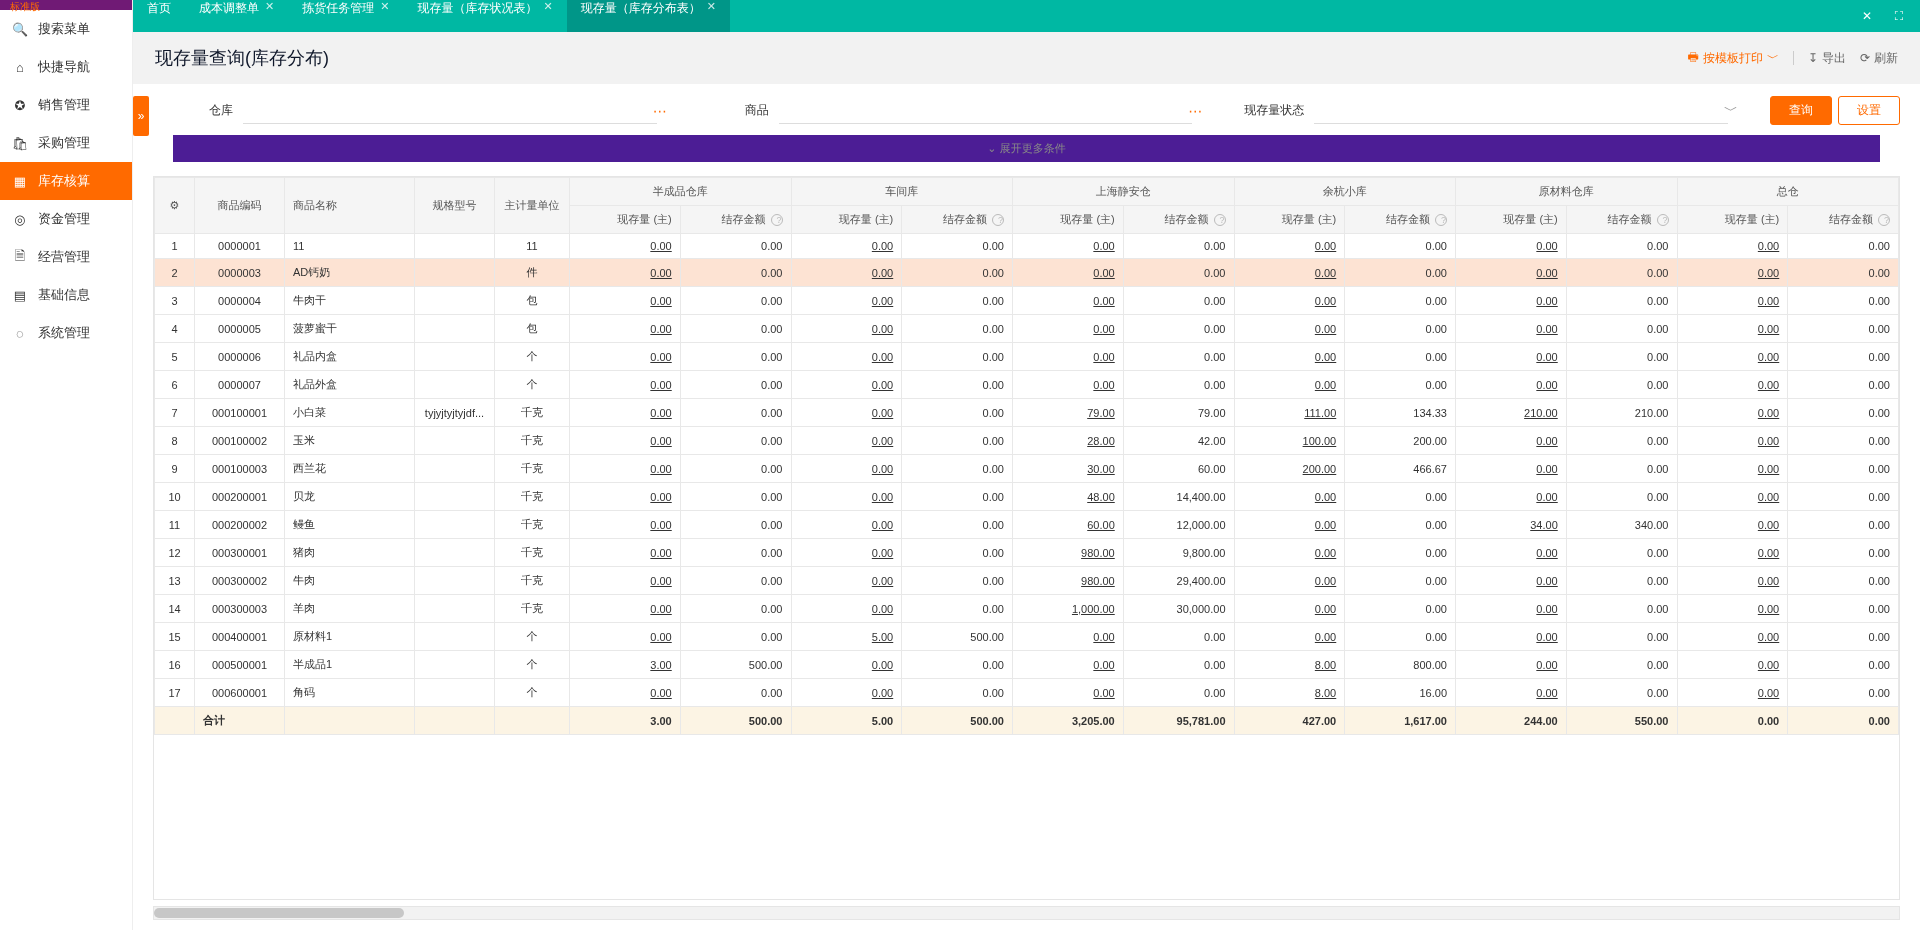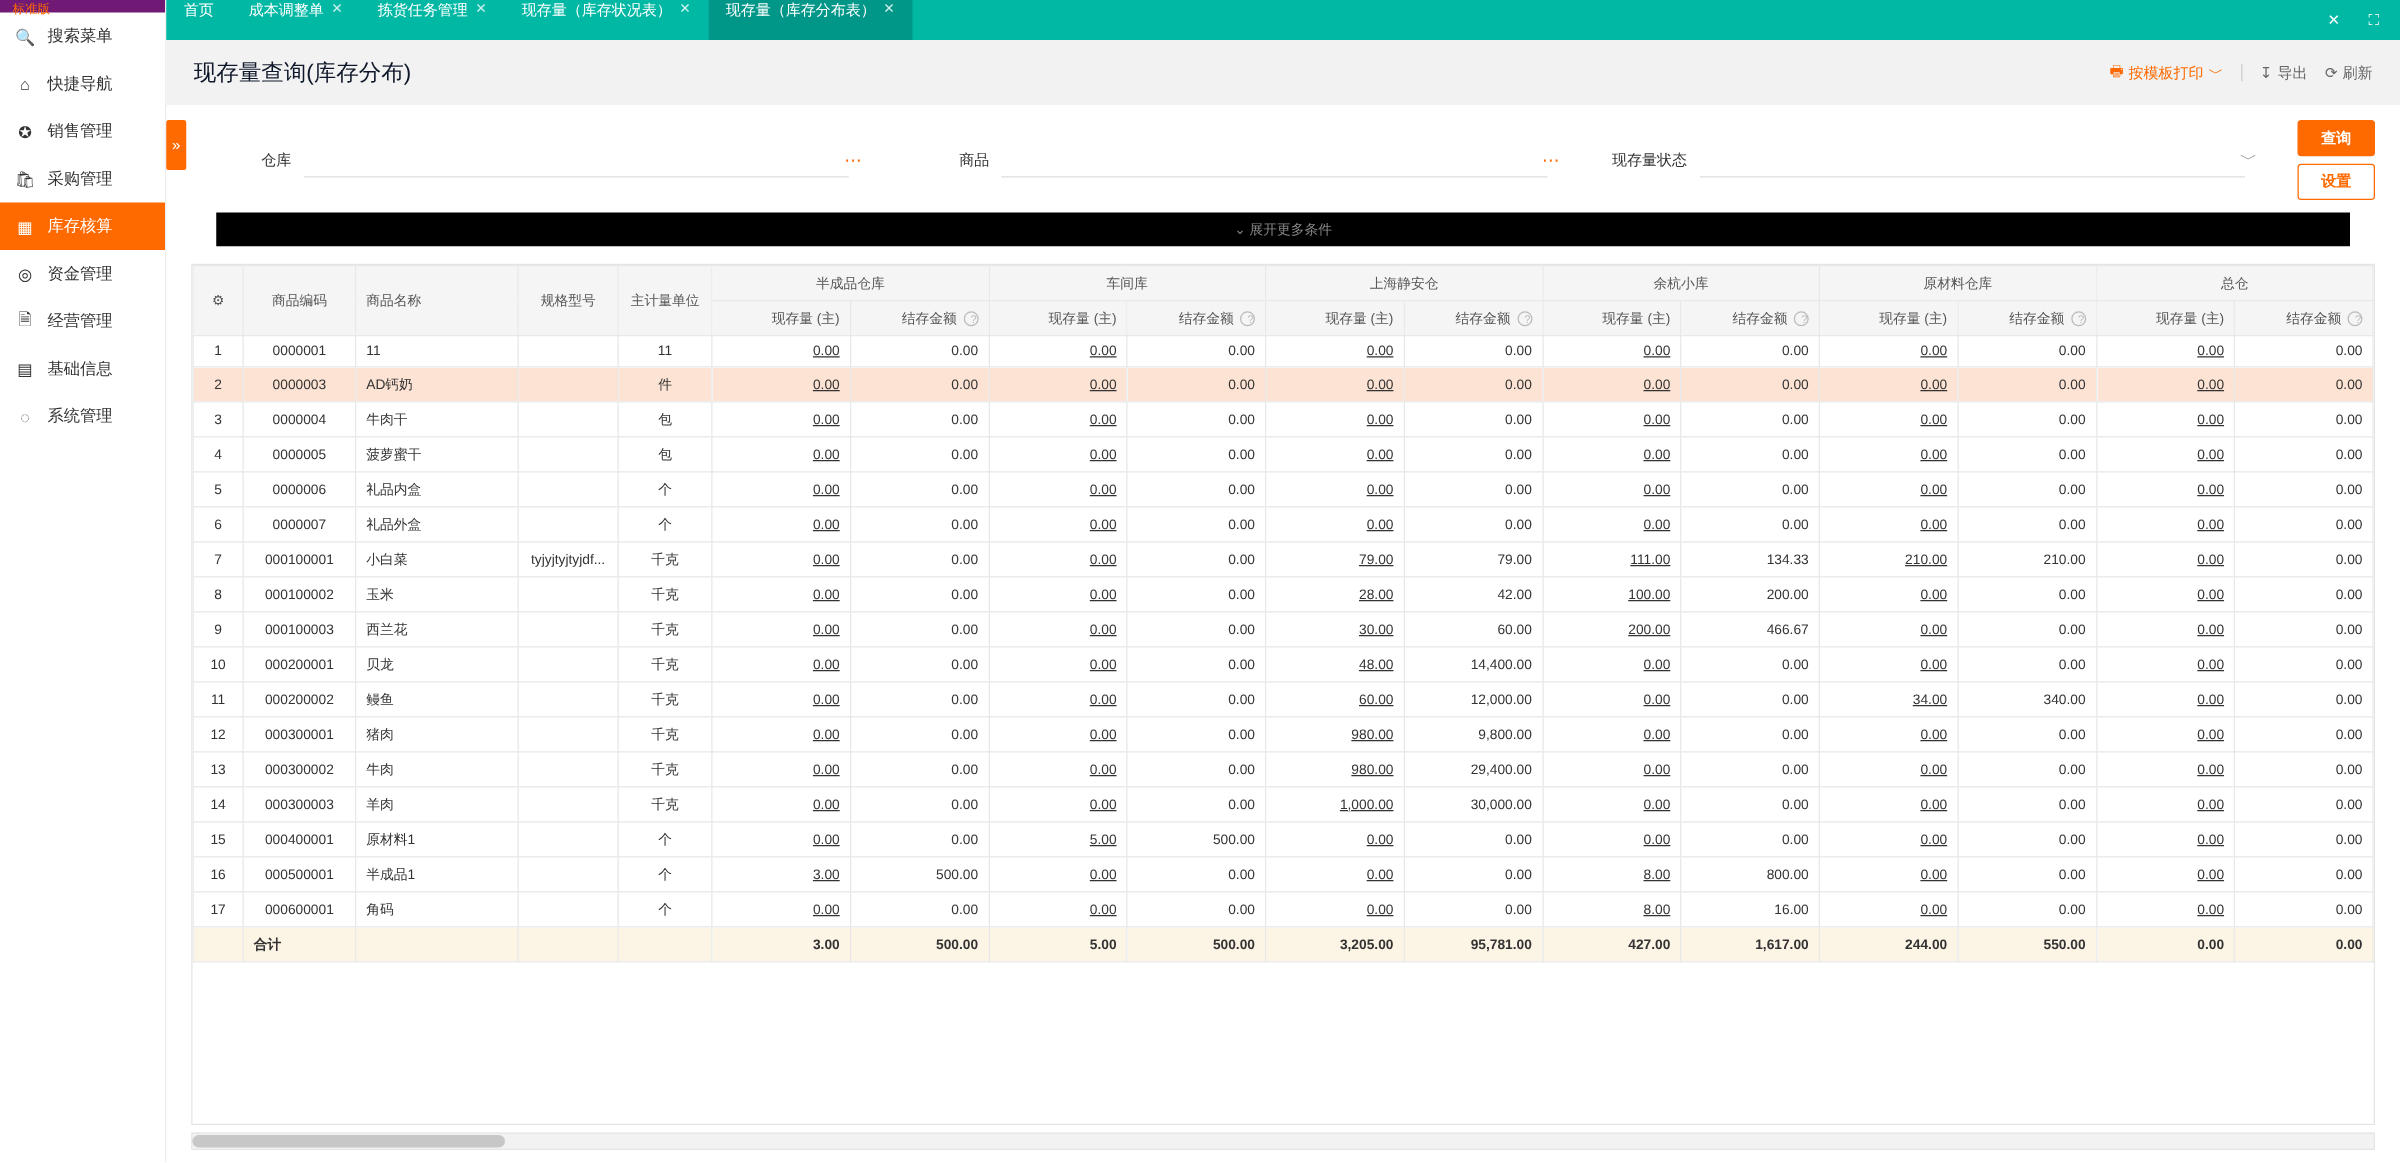--- a/index.html
+++ b/index.html
@@ -32,25 +32,25 @@
 .divider-v { width: 1px; height: 14px; background: #ccc; }
 
 
 .filter-wrap { position: relative; padding: 12px 20px 0 20px; }
 .collapse-btn { position: absolute; left: 0; top: 12px; width: 16px; height: 40px; background: #ff6a00; display: flex; align-items: center; justify-content: center; color: #fff; border-radius: 2px; cursor: pointer; }
 .filter-grid { display: flex; align-items: center; gap: 18px; margin-left: 10px; }
 .field { display: flex; align-items: center; flex: 1; gap: 10px; }
 .field-label { color: #333; font-size: 12px; width: 70px; text-align: right; }
 .field-input { flex: 1; border: none; border-bottom: 1px solid #ddd; padding: 6px 4px; font-size: 12px; outline: none; }
 .field-suffix { color: #ff6a00; font-size: 14px; cursor: pointer; position: relative; left:-14px; }
-.btn-col { display: flex; flex-direction: column; gap: 6px; font-weight: bold; }
+.btn-col { display: flex; flex-direction: row; gap: 6px; }
 .btn { padding: 5px 18px; font-size: 12px; border-radius: 3px; cursor: pointer; border: 1px solid; text-align: center;}
 .btn-primary { background: #ff6a00; border-color: #ff6a00; color: #fff; }
 .btn-outline { background: #fff; border-color: #ff6a00; color: #ff6a00; }
-.expand-row { text-align: center; padding: 6px 0; color: #888; background: #000000; margin: 10px 20px 0 20px; cursor: pointer; font-size: 11px; }
+.expand-row { text-align: center; padding: 6px 0; color: #888; background: #4c1d95; margin: 10px 20px 0 20px; cursor: pointer; font-size: 11px; }
 
 
 .table-wrap { margin: 14px 20px 0 20px; border: 1px solid #e5e5e5; overflow: auto; flex: 1; min-height: 0; }
 table { border-collapse: collapse; width: 100%; table-layout: fixed; }
 th, td { border: 1px solid #e8e8e8; padding: 6px 8px; font-size: 11px; white-space: nowrap; overflow: hidden; text-overflow: ellipsis; }
 th { background: #f5f5f5; font-weight: 500; text-align: center; color: #555; }
 .th-gear { width: 40px; }
 .col-idx { width: 40px; text-align: center; }
 .col-code { width: 90px; text-align: center; }
 .col-name { width: 130px; text-align: left; margin-top: 25px; }

